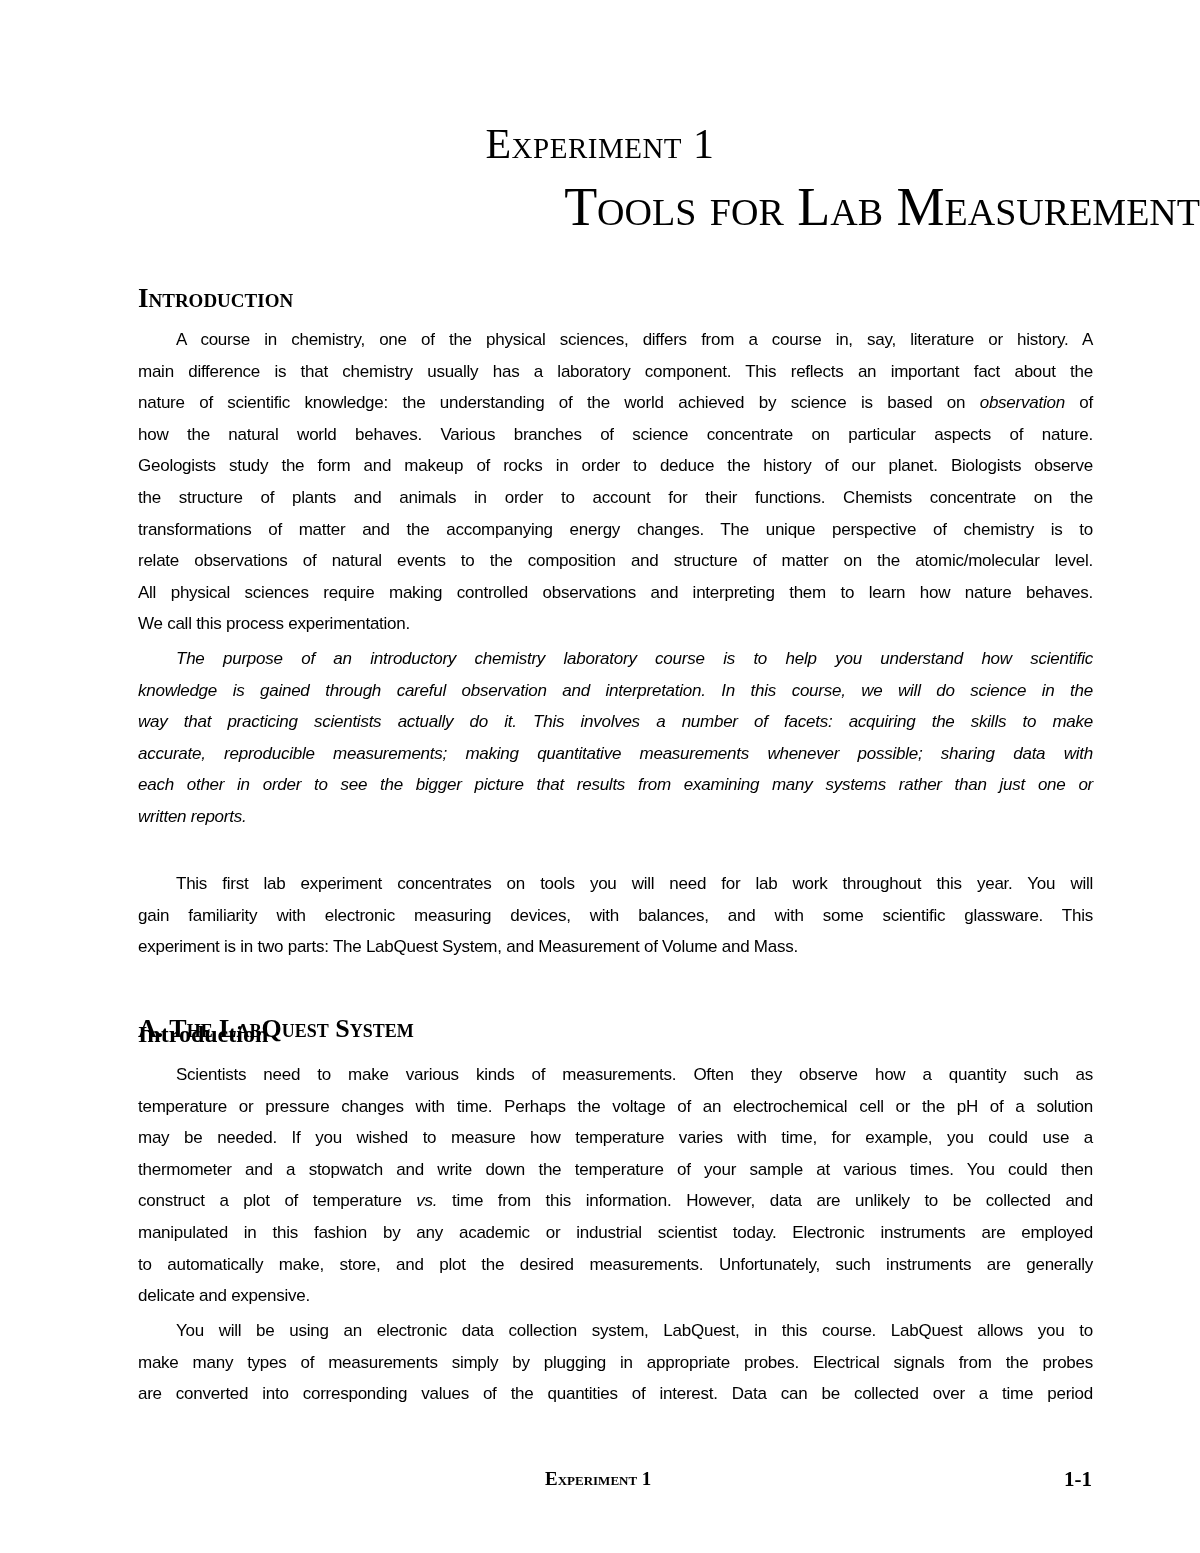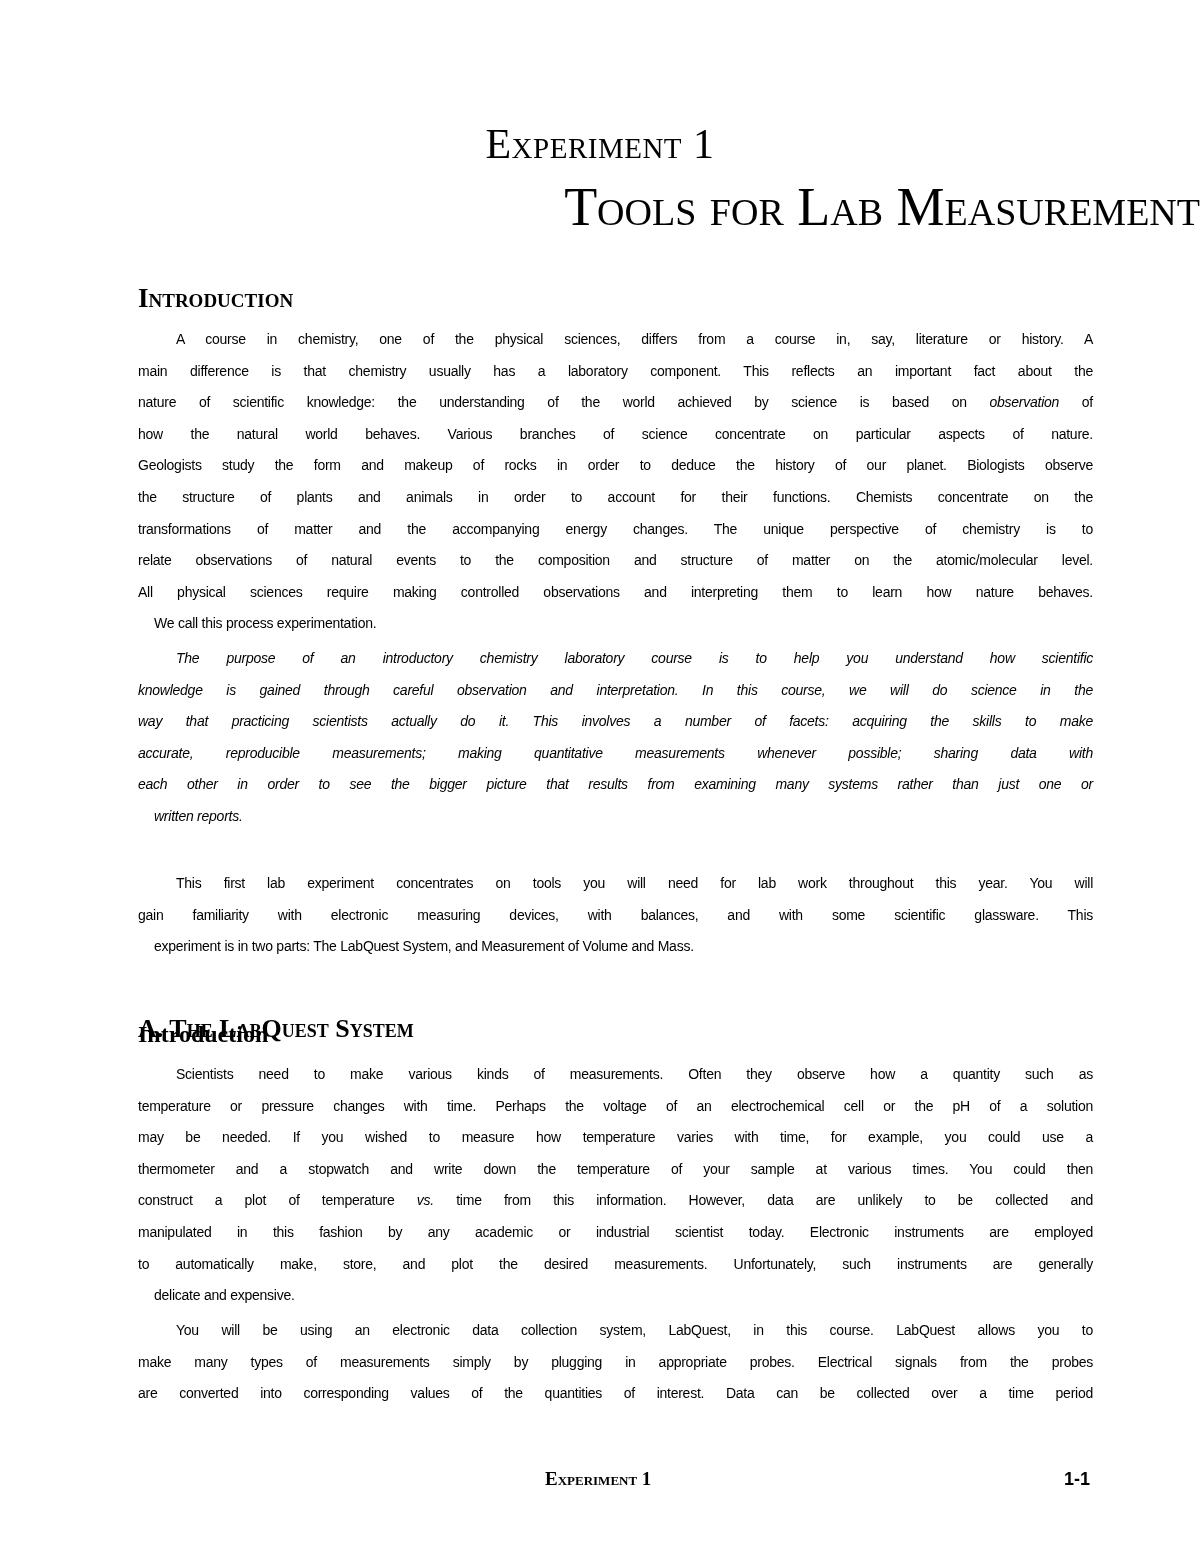--- a/index.html
+++ b/index.html
@@ -25,35 +25,35 @@
       font-family: "Liberation Serif", serif; font-weight: bold; font-size: 26px; line-height: 36px;
       font-variant: small-caps;
       margin-top: 36px;
     }
     .h-sub {
       position: absolute; left: 138px; top: 1010px;
       font-family: "Liberation Serif", serif; font-weight: bold; font-size: 24px; line-height: 32px;
     }
     .para { position: absolute; left: 138px; width: 955px; }
     .line {
-      font-family: "Liberation Sans", sans-serif; font-size: 14px; height: 31.6px; line-height: 31.6px;
+      font-family: "Liberation Sans", sans-serif; font-size: 17px; height: 31.6px; line-height: 31.6px;
       text-align: justify; text-align-last: justify; white-space: nowrap; overflow: visible;
       letter-spacing: -0.25px; word-spacing: 0px;
     }
     .line.indent { text-indent: 38px; }
-    .line.last { text-align-last: left; margin-left: 16px; }
+    .line.last { text-align-last: left; }
     .line em { font-style: italic; }
     .footer-left {
       position: absolute; left: 545px; top: 1459px;
       font-family: "Liberation Serif", serif; font-weight: bold; font-size: 19px; line-height: 24px;
       font-variant: small-caps;
     }
     .footer-right {
       position: absolute; left: 1064px; top: 1459px;
-      font-family: Liberation Sans, sans-serif; font-weight: bold; font-size: 18px; line-height: 24px;
+      font-family: Liberation Serif, serif; font-weight: bold; font-size: 21px; line-height: 24px;
     }
   </style>
 </head>
 <body>
 
 <div class="page">
 
   <div class="title1">Experiment 1</div>
   <div class="title2">Tools for Lab Measurement</div>
 

